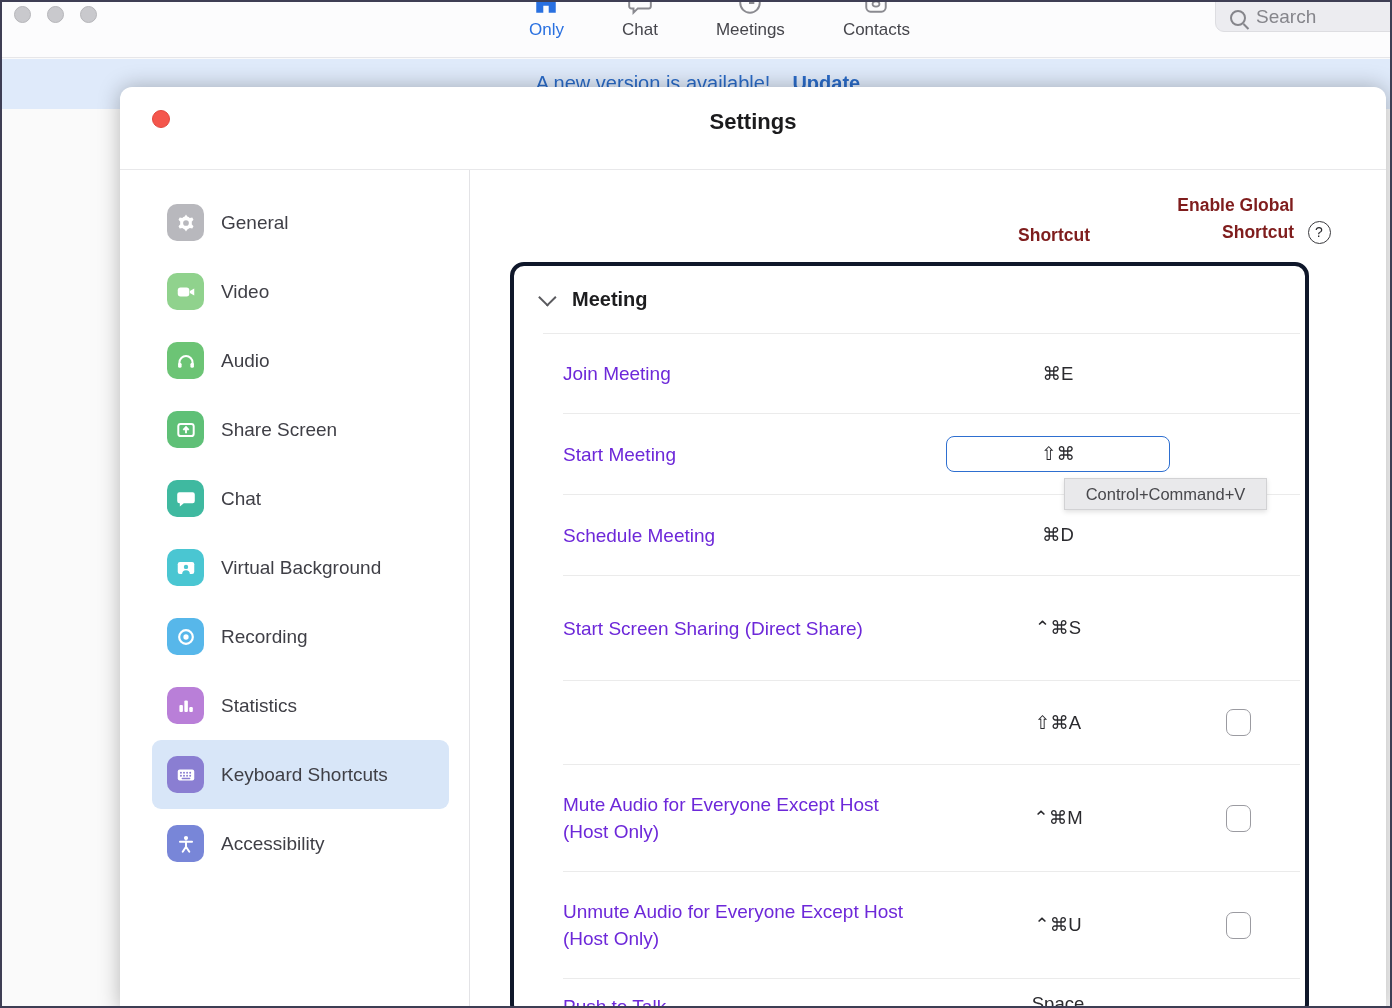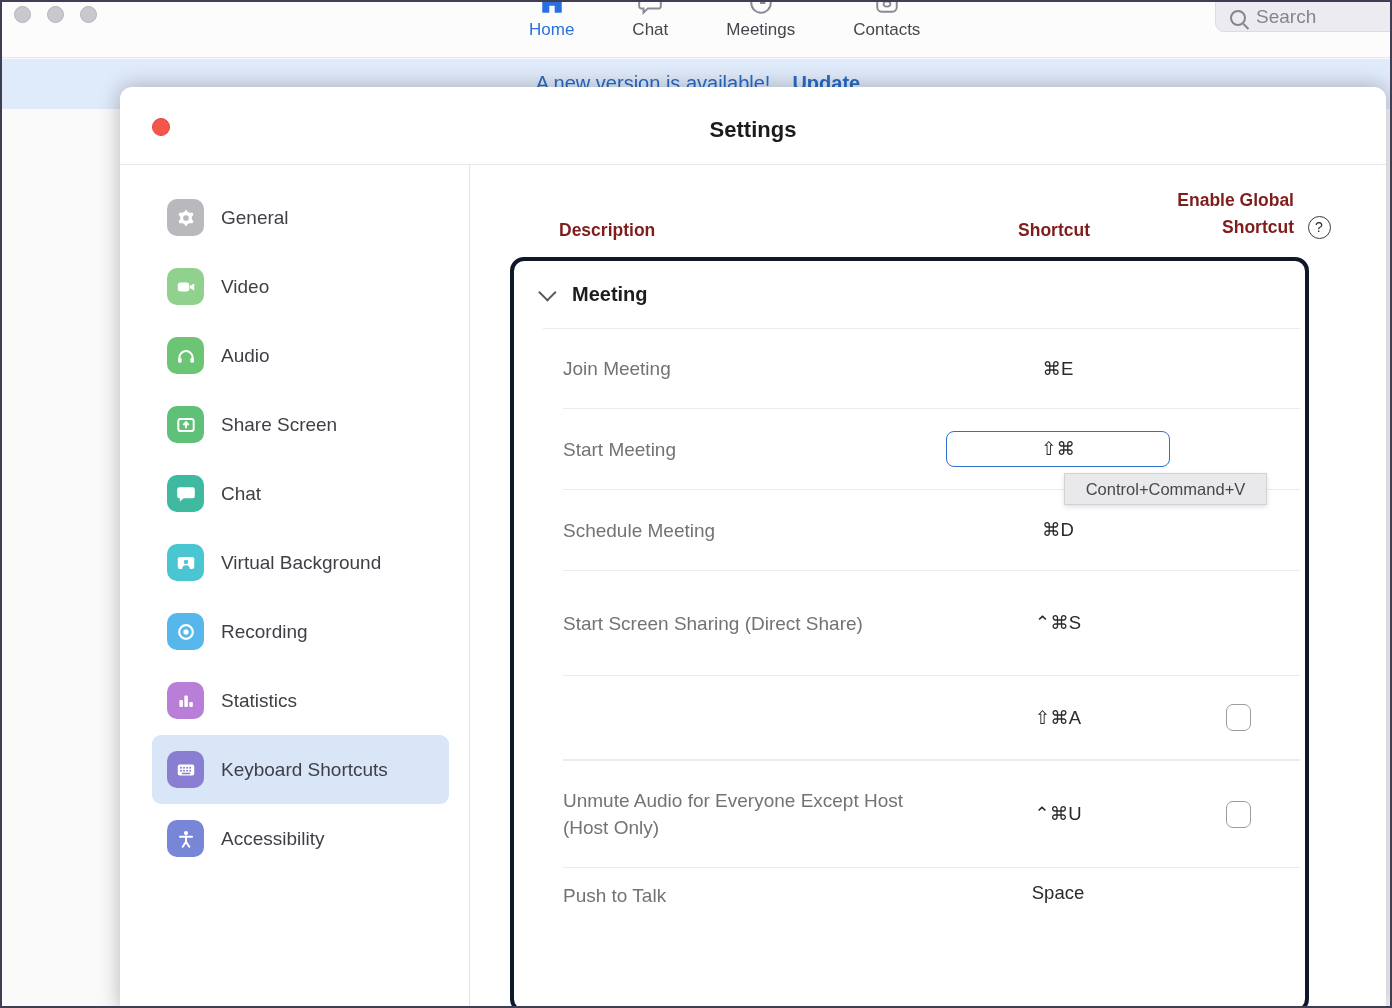--- a/index.html
+++ b/index.html
@@ -21,21 +21,21 @@
   .search .mag { width:16px; height:16px; border:2px solid #85858b; border-radius:50%; position:relative; margin-right:10px; }
   .search .mag:after { content:""; position:absolute; width:2px; height:7px; background:#85858b; transform:rotate(-45deg); left:13px; top:11px; }
   .search .ph { font-size:19px; color:#85858b; position:relative; top:2px; }
 
   
   .banner { position:absolute; left:0; top:57px; width:1392px; height:50px; background:#dfeafa; text-align:center; padding-top:13px; font-size:20px; color:#2a6ac6; }
   .banner .upd { font-weight:bold; margin-left:22px; cursor:pointer; }
 
   
   .win { position:absolute; left:118px; top:85px; width:1266px; height:923px; background:#fff; border-radius:12px 12px 0 0; box-shadow:0 0 22px rgba(0,0,0,.28); }
-  .titlebar { position:relative; height:70px; border-bottom:1px solid #e8e8ea;margin-top:8px; }
+  .titlebar { position:relative; height:83px; border-bottom:1px solid #e8e8ea; }
   .closebtn { position:absolute; left:32px; top:23px; width:18px; height:18px; border-radius:50%; background:#f4564c; border:1px solid #e2473e; cursor:pointer; }
   .wintitle { text-align:center; line-height:70px; font-size:22px; font-weight:bold; color:#1b1b1d; }
   .winbody { display:flex; height:852px; }
 
   
   .sidebar { width:350px; border-right:1px solid #e3e3e6; padding:18px 0 0 32px; }
   .sitem { width:297px; height:69px; display:flex; align-items:center; gap:17px; border-radius:9px; padding-left:15px; cursor:pointer; }
   .sitem.selected { background:#d8e6f8; }
   .sitem .sicon { width:37px; height:37px; border-radius:10px; display:flex; align-items:center; justify-content:center; flex:none; }
   .sitem .slabel { font-size:19px; color:#3f3f46; }
@@ -51,21 +51,21 @@
   .colhead .h-short { grid-column:3; text-align:center; }
   .colhead .h-glob { grid-column:4; text-align:right; line-height:27px; }
   .colhead .help { grid-column:5; justify-self:center; width:23px; height:23px; border:1.7px solid #3a3a3e; border-radius:50%; text-align:center; line-height:20px; font-size:14px; color:#2a2a2e; cursor:pointer; margin-bottom:2px; }
 
   .card { position:absolute; left:40px; top:92px; width:799px; height:756px; border:4px solid #0f172a; border-radius:14px; overflow:hidden; }
   .sechead { height:67px; display:flex; align-items:center; padding-left:29px; }
   .sechead .chev { width:13px; height:13px; border-left:2px solid #5a5a5e; border-bottom:2px solid #5a5a5e; transform:rotate(-45deg) translateY(-3px); margin-right:16px; cursor:pointer; }
   .sechead .sectitle { font-size:20px; font-weight:bold; color:#1d1d1f; }
   .divider { height:1px; background:#ebebeb; margin-left:49px; margin-right:5px; }
   .row { position:relative; display:grid; grid-template-columns:49px 390px 210px 150px; align-items:center; }
-  .row .desc { grid-column:2; font-size:19px; color:#737373; line-height:27px; padding-right:30px; }
+  .row .desc { grid-column:2; font-size:19px; color:#6d28d9; line-height:27px; padding-right:30px; }
   .row .sc { grid-column:3; text-align:center; font-size:18.5px; color:#2a2a2e; }
   .row .cb { grid-column:4; justify-self:center; width:25px; height:27px; border:1.6px solid #9b9ba1; border-radius:7px; background:#fff; cursor:pointer; }
   .r80{height:80px}.r79{height:79px}.r104{height:104px}.r83{height:83px}.r106{height:106px}.r51{height:51px; align-items:start; padding-top:14px;}
   .scinput { grid-column:3; justify-self:center; width:224px; height:36px; border:1.7px solid #2e6fd0; border-radius:8px; background:#fff; text-align:center; line-height:33px; font-size:18.5px; color:#2a2a2e; cursor:text; }
   .tooltip { position:absolute; left:550px; top:64px; width:203px; height:32px; background:#e9e9eb; border:1px solid #d2d2d4; box-shadow:0 2px 5px rgba(0,0,0,.12); text-align:center; line-height:30px; font-size:16.5px; color:#48484c; z-index:6; }
 </style>
 </head>
 <body>
 
 <div class="screen">
@@ -76,21 +76,21 @@
       <div class="dot"></div>
       <div class="dot"></div>
     </div>
     <div class="nav">
       <div class="tab active">
         <span class="ic">
           <svg width="26" height="26" viewBox="0 0 24 24">
               <path d="M3,11 L12,3 L21,11 V21 H14.5 V14.5 H9.5 V21 H3 Z" fill="#2970e0"></path>
             </svg>
         </span>
-        <span class="lbl">Home</span>
+        <span class="lbl">Only</span>
       </div>
       <div class="tab">
         <span class="ic">
           <svg width="26" height="26" viewBox="0 0 24 24">
               <path d="M4,5 h16 a2,2 0 0 1 2,2 v8 a2,2 0 0 1 -2,2 h-10 l-4,4 v-4 h-2 a2,2 0 0 1 -2,-2 v-8 a2,2 0 0 1 2,-2 z" fill="none" stroke="#8a8a90" stroke-width="1.8"></path>
             </svg>
         </span>
         <span class="lbl">Chat</span>
       </div>
       <div class="tab">
@@ -240,21 +240,20 @@
                 <path d="M4.5,8 h11 M10,7.5 v5 M10,12.5 l-3,4.5 M10,12.5 l3,4.5" stroke="#fff" stroke-width="1.8" stroke-linecap="round" fill="none"></path>
               </svg>
           </span>
           <span class="slabel">Accessibility</span>
         </div>
 
       </div>
 
       <div class="content">
         <div class="colhead">
-          <div class="h h-desc">Description</div>
           <div class="h h-short">Shortcut</div>
           <div class="h h-glob">
             <span>Enable Global</span><br>
             <span>Shortcut</span>
           </div>
           <div class="help">?</div>
         </div>
 
         <div class="card">
           <div class="sechead">
@@ -287,20 +286,25 @@
             <div class="sc">⌃⌘S</div>
           </div>
           <div class="divider"></div>
 
           <div class="row r83">
             <div class="sc">⇧⌘A</div>
             <div class="cb"></div>
           </div>
           <div class="divider"></div>
 
+          <div class="row r106">
+            <div class="desc">Mute Audio for Everyone Except Host (Host Only)</div>
+            <div class="sc">⌃⌘M</div>
+            <div class="cb"></div>
+          </div>
           <div class="divider"></div>
 
           <div class="row r106">
             <div class="desc">Unmute Audio for Everyone Except Host (Host Only)</div>
             <div class="sc">⌃⌘U</div>
             <div class="cb"></div>
           </div>
           <div class="divider"></div>
 
           <div class="row r51">

